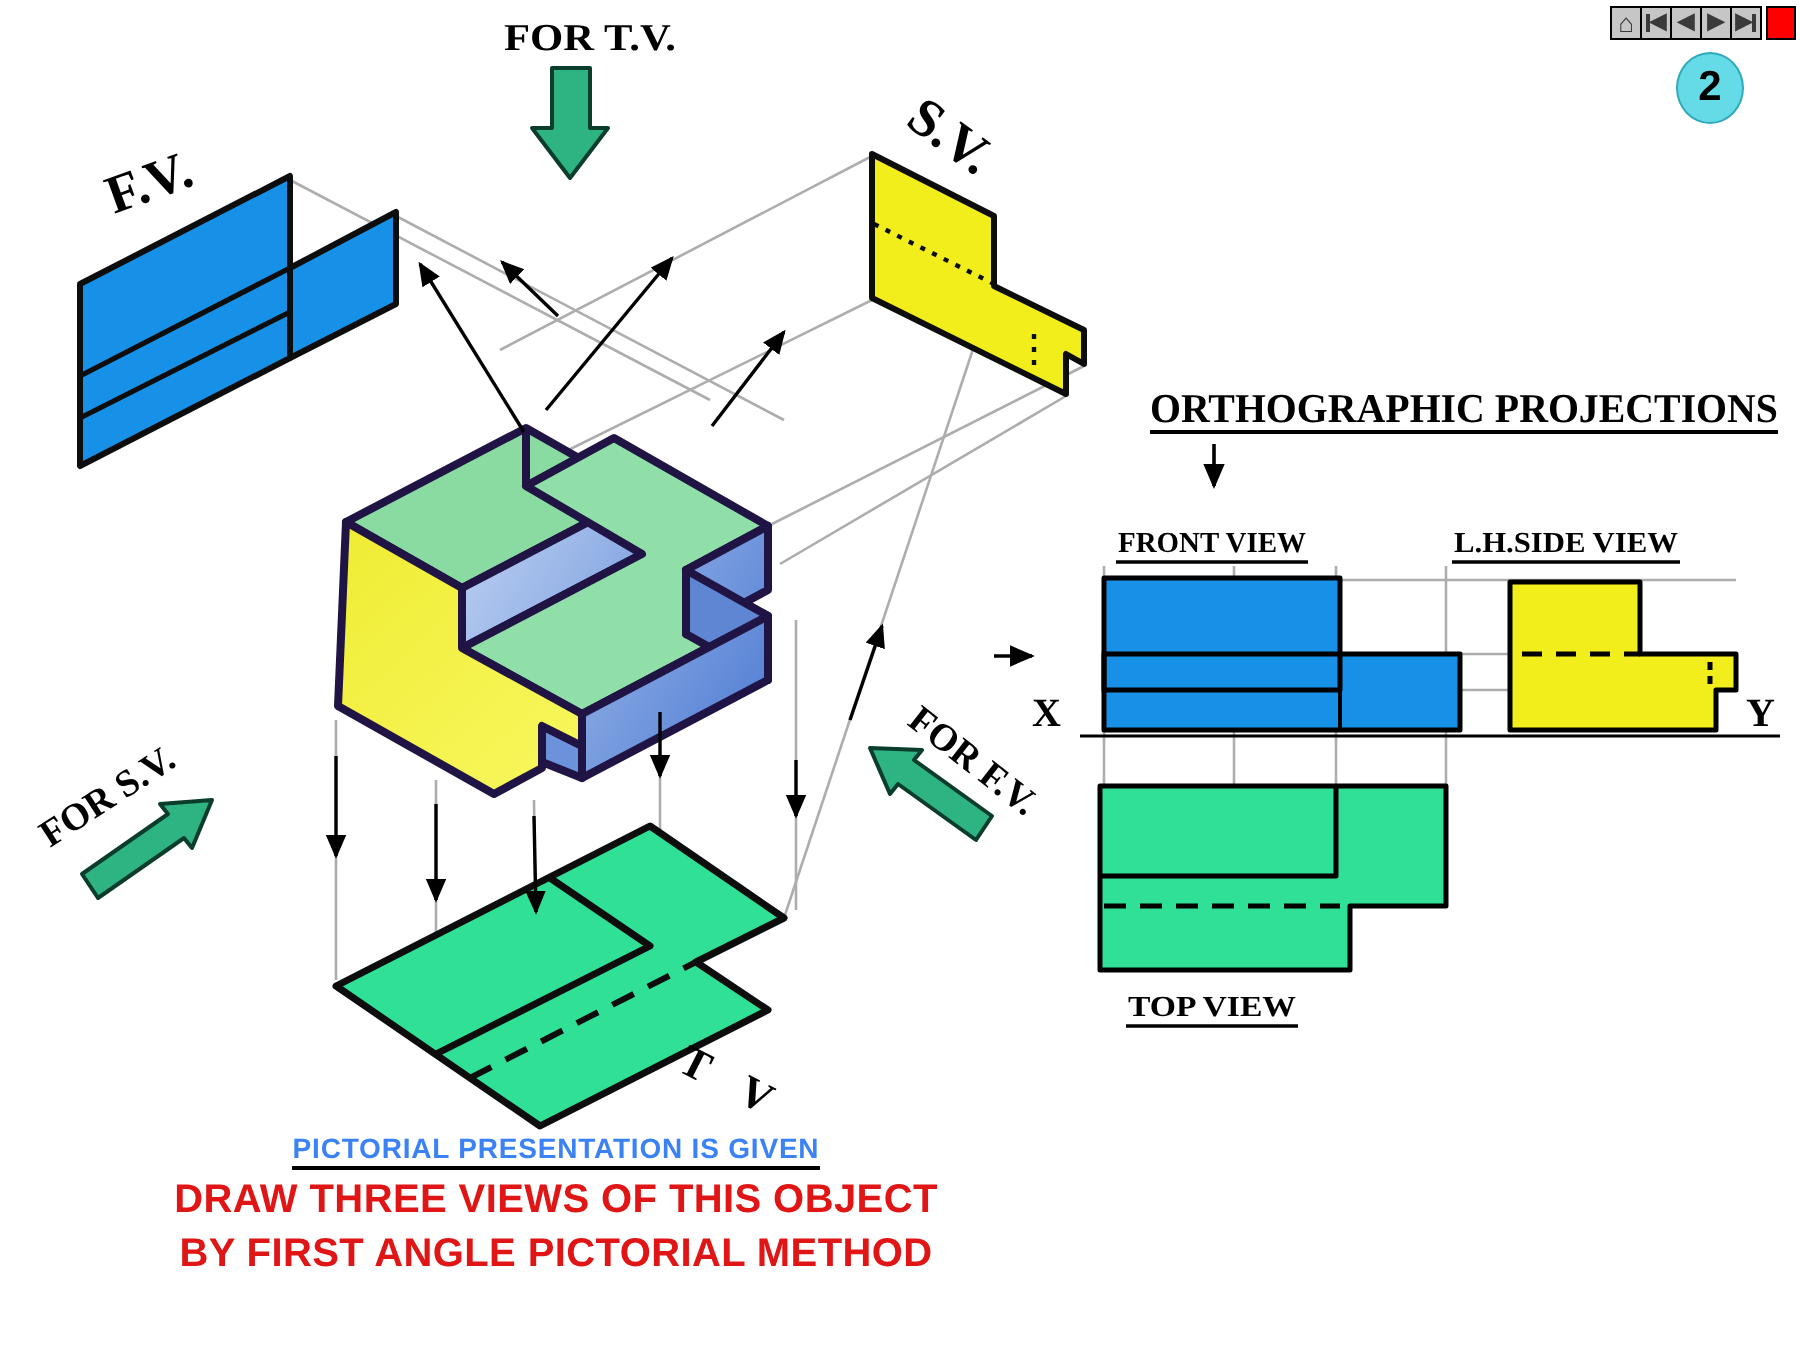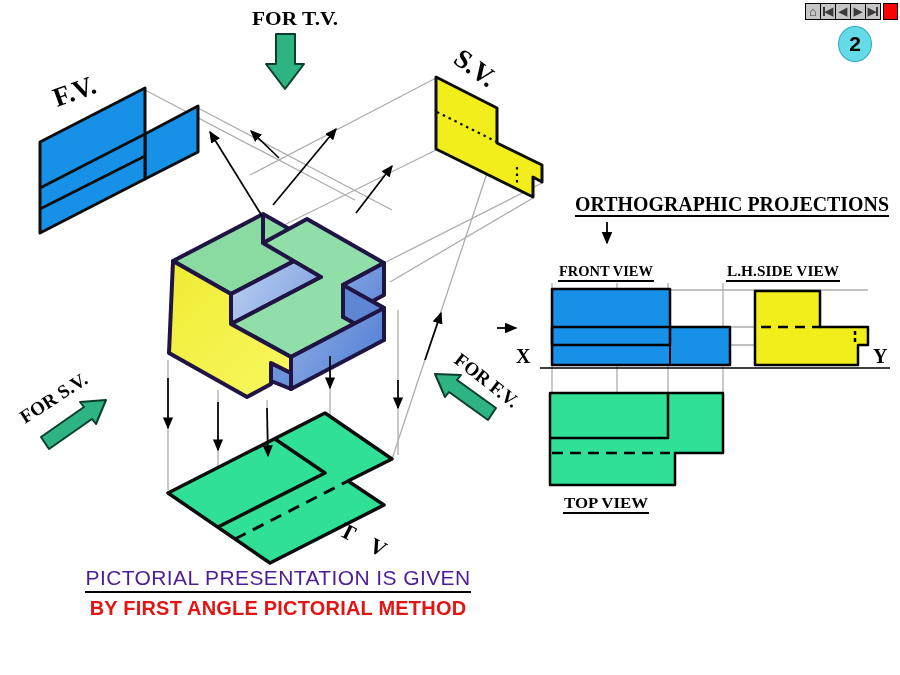--- a/index.html
+++ b/index.html
@@ -13,21 +13,21 @@
     font-weight:bold;line-height:1;box-sizing:border-box;cursor:pointer;}
   .nav-btn .bar{width:2px;height:9px;background:#3a3a3a;display:inline-block;}
   .nav-btn.glyph-row{gap:0px;}
   .nav-stop{width:15px;height:17px;background:#ff0000;border:1px solid #000;margin-left:2px;
     box-sizing:border-box;cursor:pointer;}
   .page-badge{position:absolute;top:26px;right:28px;width:32px;height:34px;border-radius:50%;
     background:#66DBE8;border:1px solid #2fa9bc;display:flex;align-items:center;justify-content:center;
     font-size:21px;font-weight:bold;color:#000;}
   
   .footer{position:absolute;left:0;top:566px;width:556px;text-align:center;}
-  .f-line1{font-size:21px;font-weight:normal;color:#4c1d95;letter-spacing:.4px;display:inline-block;
+  .f-line1{font-size:14px;font-weight:bold;color:#3b82f6;letter-spacing:.4px;display:inline-block;
     border-bottom:2.5px solid #000;padding-bottom:1px;}
   .f-line2,.f-line3{font-size:20px;font-weight:bold;color:#E01515;letter-spacing:.2px;margin-top:4px;}
   
   .ser{font-family:"Liberation Serif",serif;font-weight:bold;fill:#000;}
 </style>
 </head>
 <body>
 
 <div id="stage">
 
@@ -185,16 +185,17 @@
   </div>
   <div class="nav-stop"></div>
 </div>
 
 <div class="page-badge">
   <span>2</span>
 </div>
 
 <div class="footer">
   <div><span class="f-line1">PICTORIAL PRESENTATION IS GIVEN</span></div>
+  <div class="f-line2">DRAW THREE VIEWS OF THIS OBJECT</div>
   <div class="f-line3">BY FIRST ANGLE PICTORIAL METHOD</div>
 </div>
 
 </div>
 
 </body></html>

